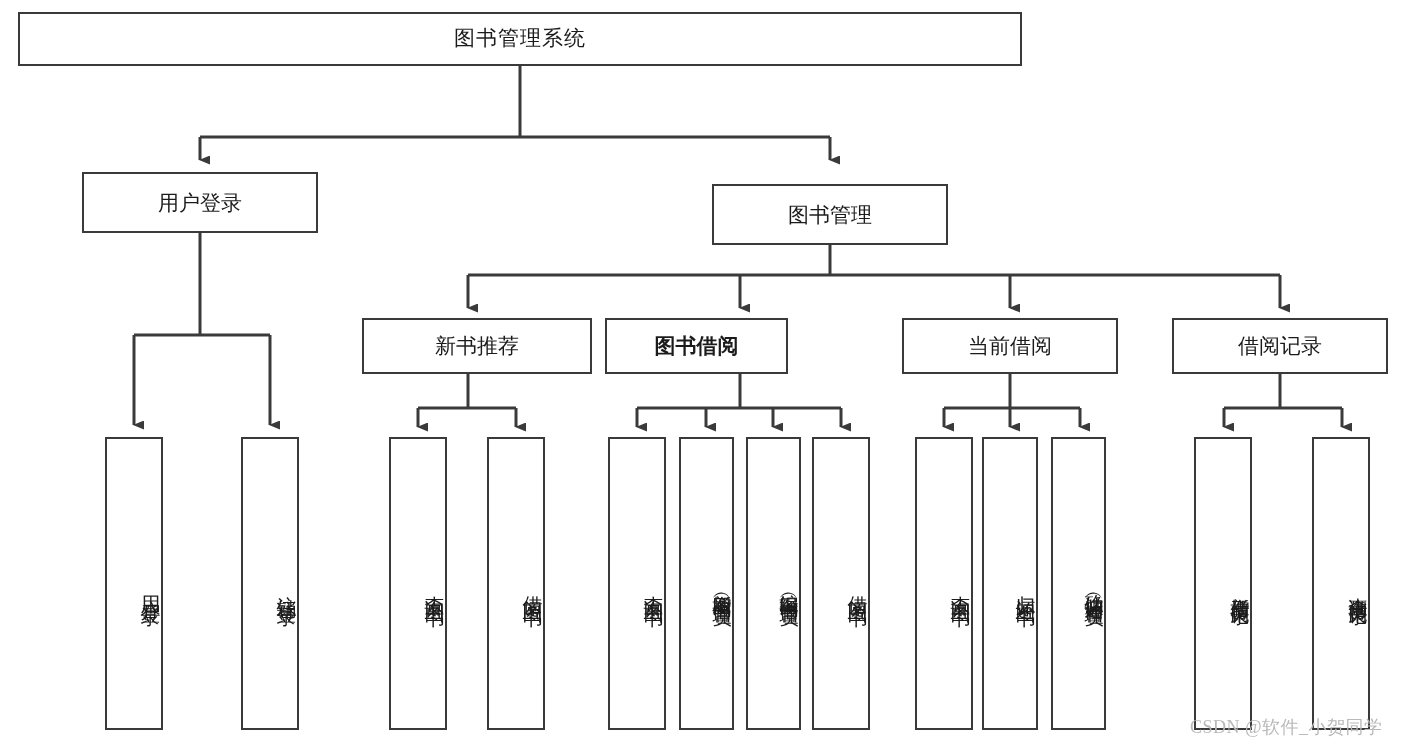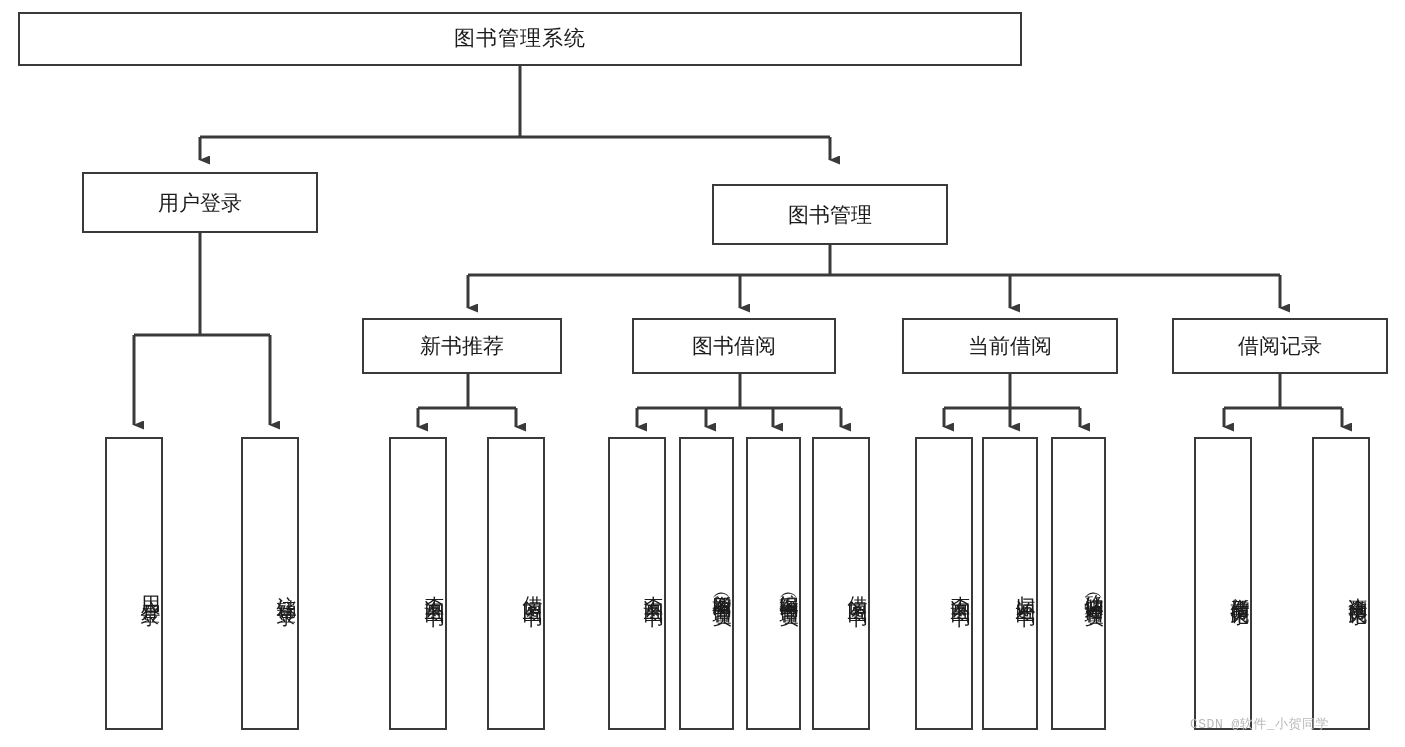--- a/index.html
+++ b/index.html
@@ -52,24 +52,24 @@
     align-items: flex-start;
     justify-content: center;
   }
   .node.leaf.tall-text {
     font-size: 19px;
     letter-spacing: 2px;
   }
   .watermark {
     position: absolute;
     color: #b9b9b9;
-    font-size: 13px;
+    font-size: 18px;
     letter-spacing: 0.5px;
     white-space: nowrap;
-    font-family: Liberation Mono, monospace;
+    font-family: Liberation Serif, serif;
   }
 </style>
 </head>
 <body>
 
 <div id="canvas">
 
   <svg id="wires" viewBox="0 0 1405 747">
     <defs>
       <marker id="arrow" markerWidth="9" markerHeight="11" refX="4.5" refY="10" orient="auto" markerUnits="userSpaceOnUse">
@@ -124,24 +124,24 @@
     <span>图书管理系统</span>
   </div>
 
   <div class="node lvl2" style="left:82px; top:172px; width:236px; height:61px;">
     <span>用户登录</span>
   </div>
   <div class="node lvl2" style="left:712px; top:172px; width:236px; height:61px;margin-top:12px;">
     <span>图书管理</span>
   </div>
 
-  <div class="node lvl3" style="left:362px; top:318px; width:200px; height:56px;">
+  <div class="node lvl3" style="left:362px; top:318px; width:230px; height:56px;">
     <span>新书推荐</span>
   </div>
-  <div class="node lvl3" style="left:632px; top:318px; width:204px; height:56px;">
+  <div class="node lvl3" style="left:605px; top:318px; width:183px; height:56px;font-weight:bold;">
     <span>图书借阅</span>
   </div>
   <div class="node lvl3" style="left:902px; top:318px; width:216px; height:56px;text-align:center;">
     <span>当前借阅</span>
   </div>
   <div class="node lvl3" style="left:1172px; top:318px; width:216px; height:56px;align-items:center;">
     <span>借阅记录</span>
   </div>
 
   <div class="node leaf" style="left:105px; top:437px; width:58px; height:293px;">

